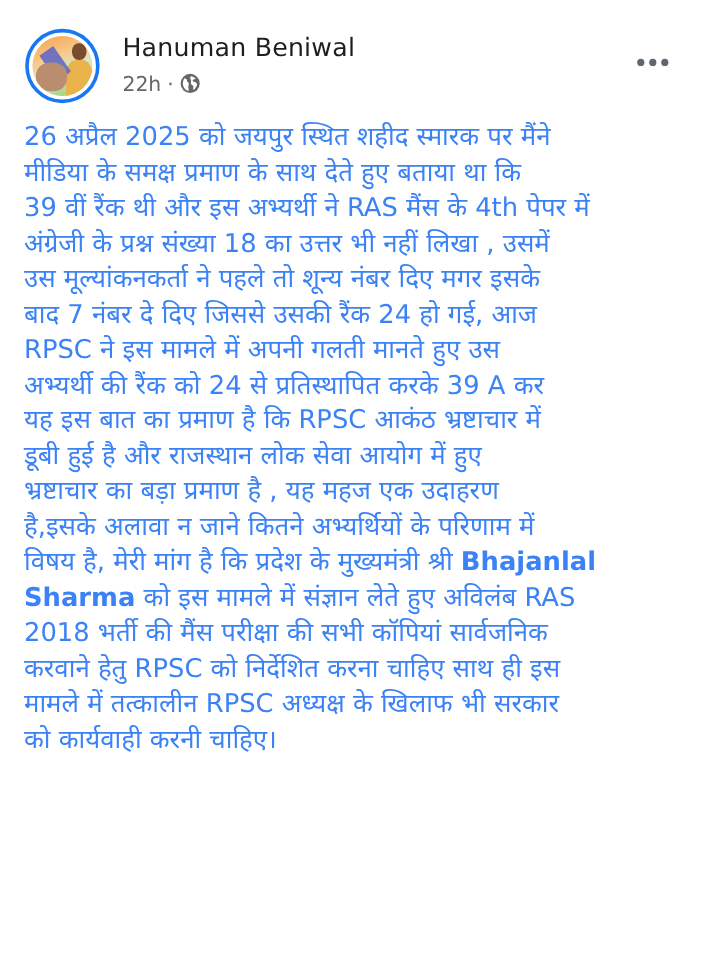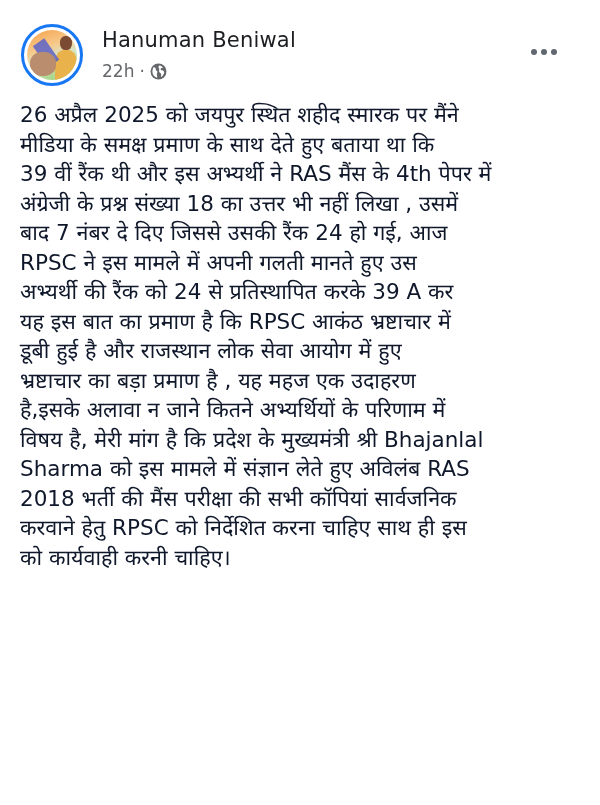--- a/index.html
+++ b/index.html
@@ -85,21 +85,21 @@
       color: #1c1e21;
       letter-spacing: 0.2px;
     }
     .meta {
       position: absolute;
       left: 102px;
       top: 61px;
       font-size: 17px;
       color: #65676b;
       display: flex;
-      align-items: center;
+      align-items: flex-start;
       gap: 5px;
     }
     .globe-icon {
       display: inline-block;
       width: 17px;
       height: 17px;
     }
     .more-button {
       position: absolute;
       left: 524px;
@@ -119,28 +119,28 @@
       background: #606770;
     }
     .body-text {
       position: absolute;
       left: 20px;
       top: 100px;
       width: 575px;
       font-family: "DejaVu Sans", "Liberation Sans", sans-serif;
       font-size: 21.5px;
       line-height: 29.5px;
-      color: #0f172a;
+      color: #3b82f6;
     }
     .body-text .line {
       display: block;
       white-space: nowrap;
     }
     .body-text .bold {
-      font-weight: normal;
+      font-weight: bold;
     }
   </style>
 </head>
 <body>
 
 <div class="post">
   <div class="header">
     <div class="avatar">
       <div class="avatar-inner">
         <div class="shirt2"></div>
@@ -166,26 +166,28 @@
       <span class="dot"></span>
       <span class="dot"></span>
     </div>
   </div>
 
   <div class="body-text">
     <span class="line">26 अप्रैल 2025 को जयपुर स्थित शहीद स्मारक पर मैंने</span>
     <span class="line">मीडिया के समक्ष प्रमाण के साथ देते हुए बताया था कि</span>
     <span class="line">39 वीं रैंक थी और इस अभ्यर्थी ने RAS मैंस के 4th पेपर में</span>
     <span class="line">अंग्रेजी के प्रश्न संख्या 18 का उत्तर भी नहीं लिखा , उसमें</span>
+    <span class="line">उस मूल्यांकनकर्ता ने पहले तो शून्य नंबर दिए मगर इसके</span>
     <span class="line">बाद 7 नंबर दे दिए जिससे उसकी रैंक 24 हो गई, आज</span>
     <span class="line">RPSC ने इस मामले में अपनी गलती मानते हुए उस</span>
     <span class="line">अभ्यर्थी की रैंक को 24 से प्रतिस्थापित करके 39 A कर</span>
     <span class="line">यह इस बात का प्रमाण है कि RPSC आकंठ भ्रष्टाचार में</span>
     <span class="line">डूबी हुई है और राजस्थान लोक सेवा आयोग में हुए</span>
     <span class="line">भ्रष्टाचार का बड़ा प्रमाण है , यह महज एक उदाहरण</span>
     <span class="line">है,इसके अलावा न जाने कितने अभ्यर्थियों के परिणाम में</span>
     <span class="line"><span>विषय है, मेरी मांग है कि प्रदेश के मुख्यमंत्री श्री</span> <span class="bold">Bhajanlal</span></span>
     <span class="line"><span class="bold">Sharma</span> <span>को इस मामले में संज्ञान लेते हुए अविलंब RAS</span></span>
     <span class="line">2018 भर्ती की मैंस परीक्षा की सभी कॉपियां सार्वजनिक</span>
     <span class="line">करवाने हेतु RPSC को निर्देशित करना चाहिए साथ ही इस</span>
+    <span class="line">मामले में तत्कालीन RPSC अध्यक्ष के खिलाफ भी सरकार</span>
     <span class="line">को कार्यवाही करनी चाहिए।</span>
   </div>
 </div>
 
 </body></html>

